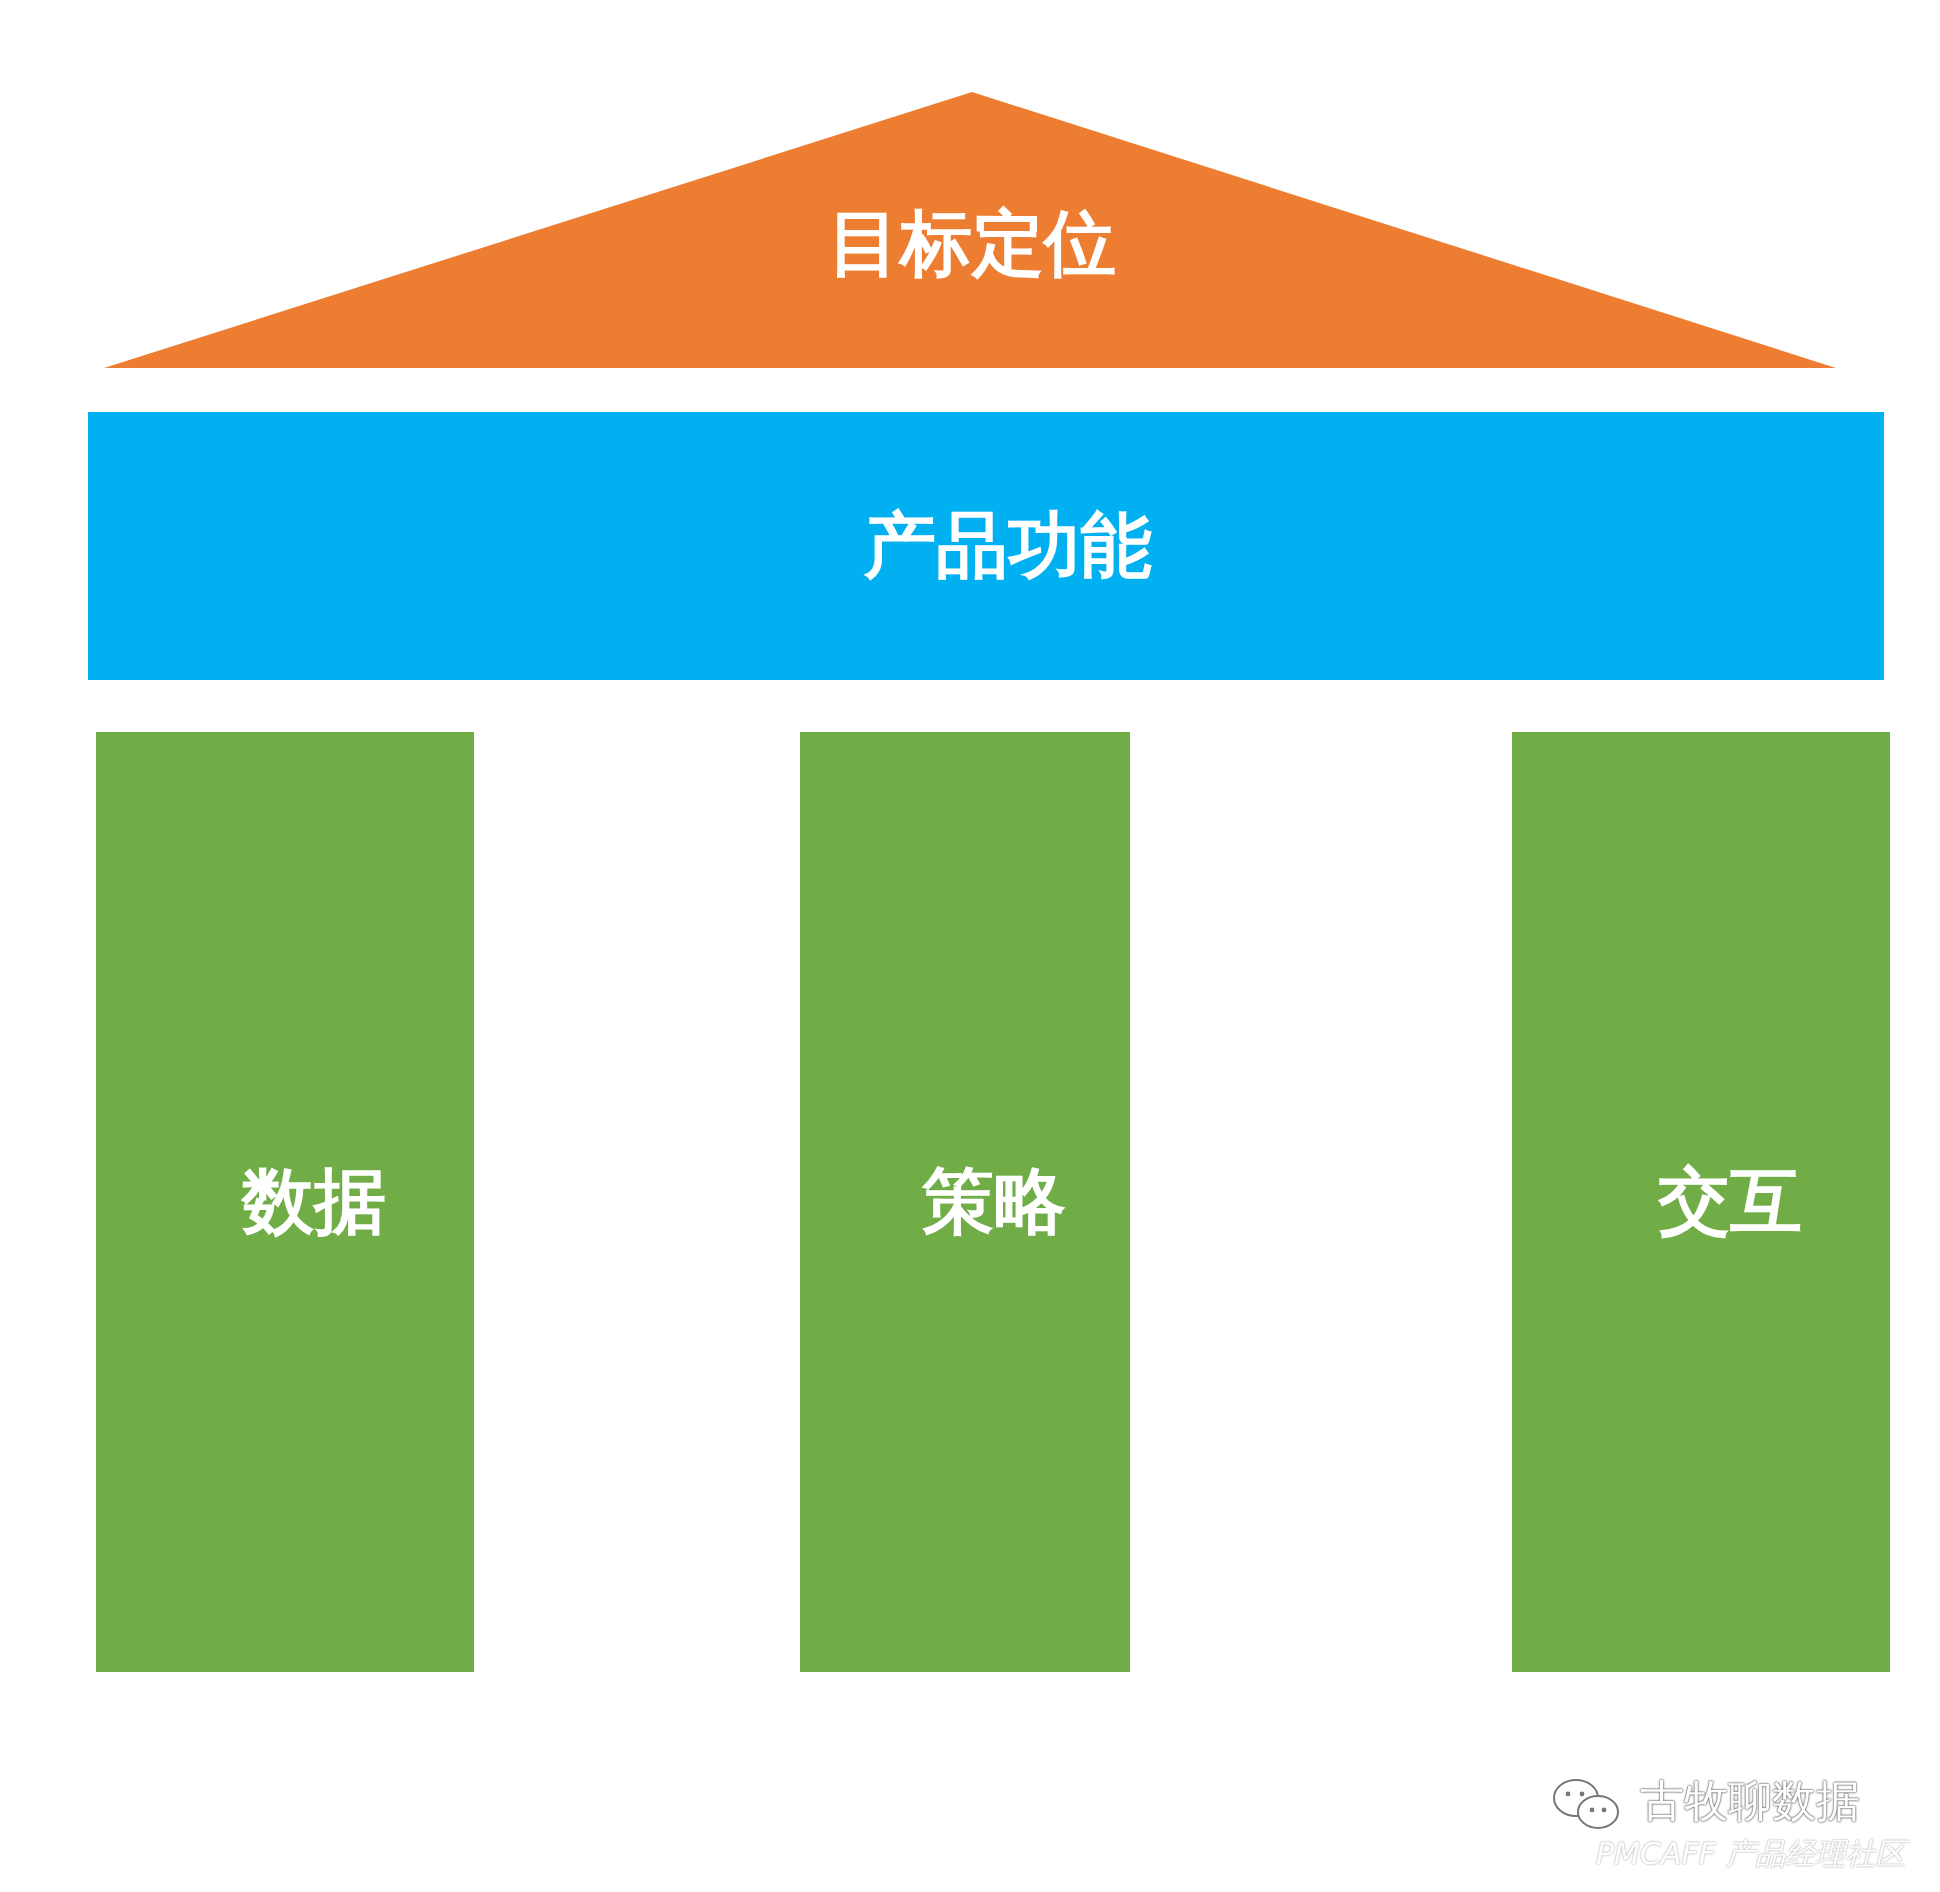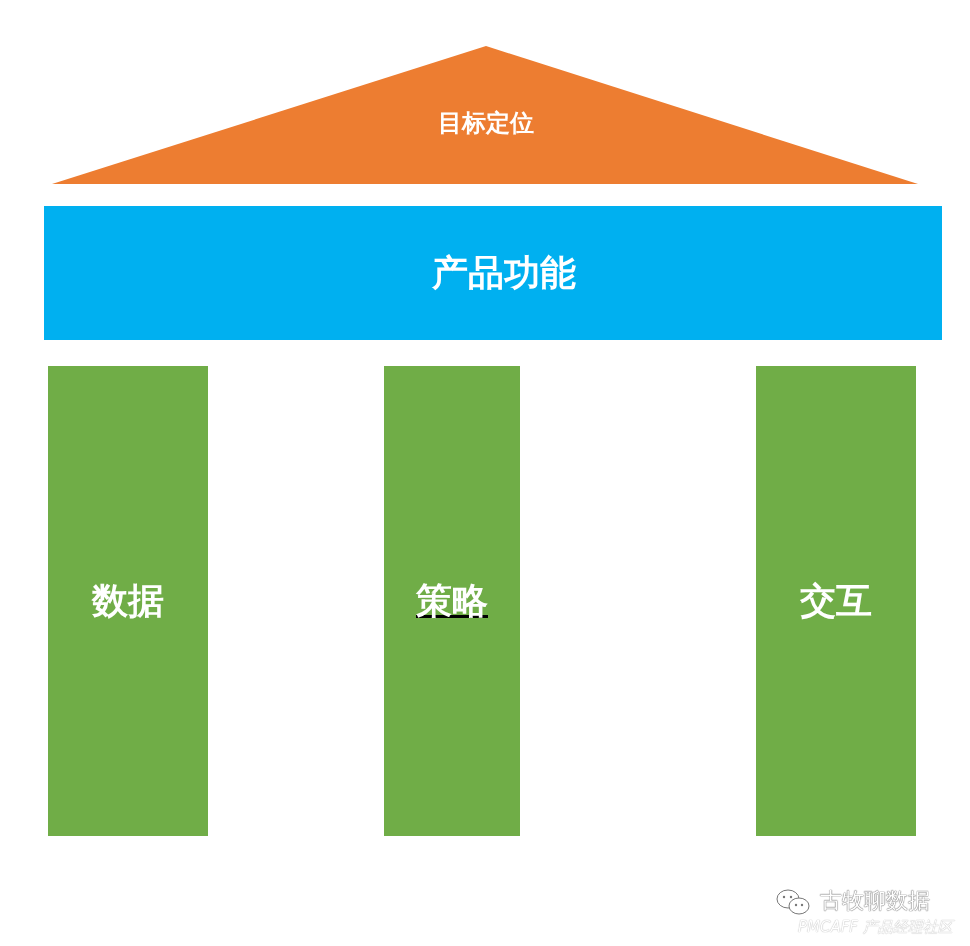--- a/index.html
+++ b/index.html
@@ -4,34 +4,34 @@
 <style>
   html, body { margin: 0; padding: 0; }
   body {
     width: 970px; height: 946px; position: relative; overflow: hidden;
     background: #ffffff;
     font-family: "DejaVu Sans", "Liberation Sans", sans-serif;
   }
   .roof { position: absolute; left: 0; top: 0; width: 970px; height: 200px; }
   .roof-label {
     position: absolute; left: 386px; top: 100px; width: 200px; text-align: center;
-    color: #ffffff; font-size: 24px; line-height: 46px; font-weight: bold;
+    color: #ffffff; font-size: 36px; line-height: 46px; font-weight: bold;
   }
   .beam {
     position: absolute; left: 44px; top: 206px; width: 876px; height: 134px;
     background: #00b0f0; display: flex; align-items: center; justify-content: center; padding-left: 22px;
   }
   .beam-label { color: #ffffff; font-size: 36px; font-weight: bold; }
   .pillar {
     position: absolute; top: 366px; height: 470px; background: #70ad47;
-    display: flex; align-items: center; justify-content: center;
+    display: flex; align-items: center; justify-content: center; padding-left: 29px;
   }
   .pillar-label { color: #ffffff; font-size: 36px; font-weight: bold; }
   .p1 { left: 48px; width: 160px; }
-  .p2 { left: 384px; width: 136px; text-decoration: underline; }
+  .p2 { left: 400px; width: 136px; }
   .p3 { left: 756px; width: 160px; text-align: center; }
   .watermark {
     position: absolute; left: 770px; top: 886px; width: 200px; height: 60px;
   }
   .wm-icon { position: absolute; left: 4px; top: 2px; width: 40px; height: 30px; }
   .wm-name {
     position: absolute; left: 50px; top: 0px; color: #ffffff; font-size: 22px;
     text-shadow: 0 0 1px #555, 0 0 1px #555;
   }
   .wm-sub {

